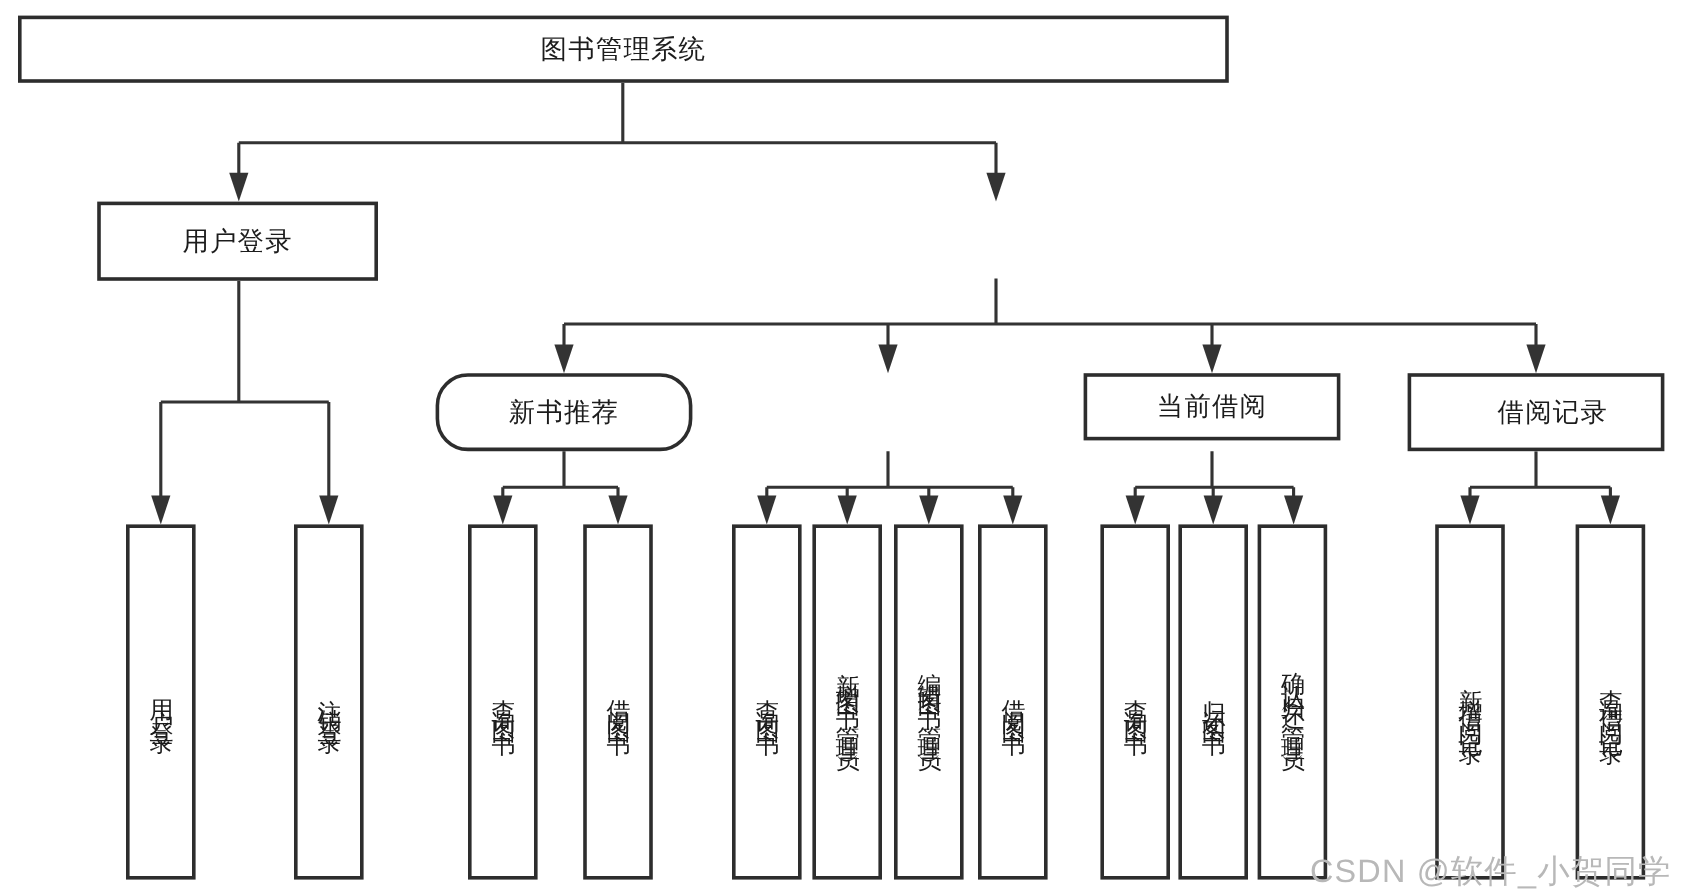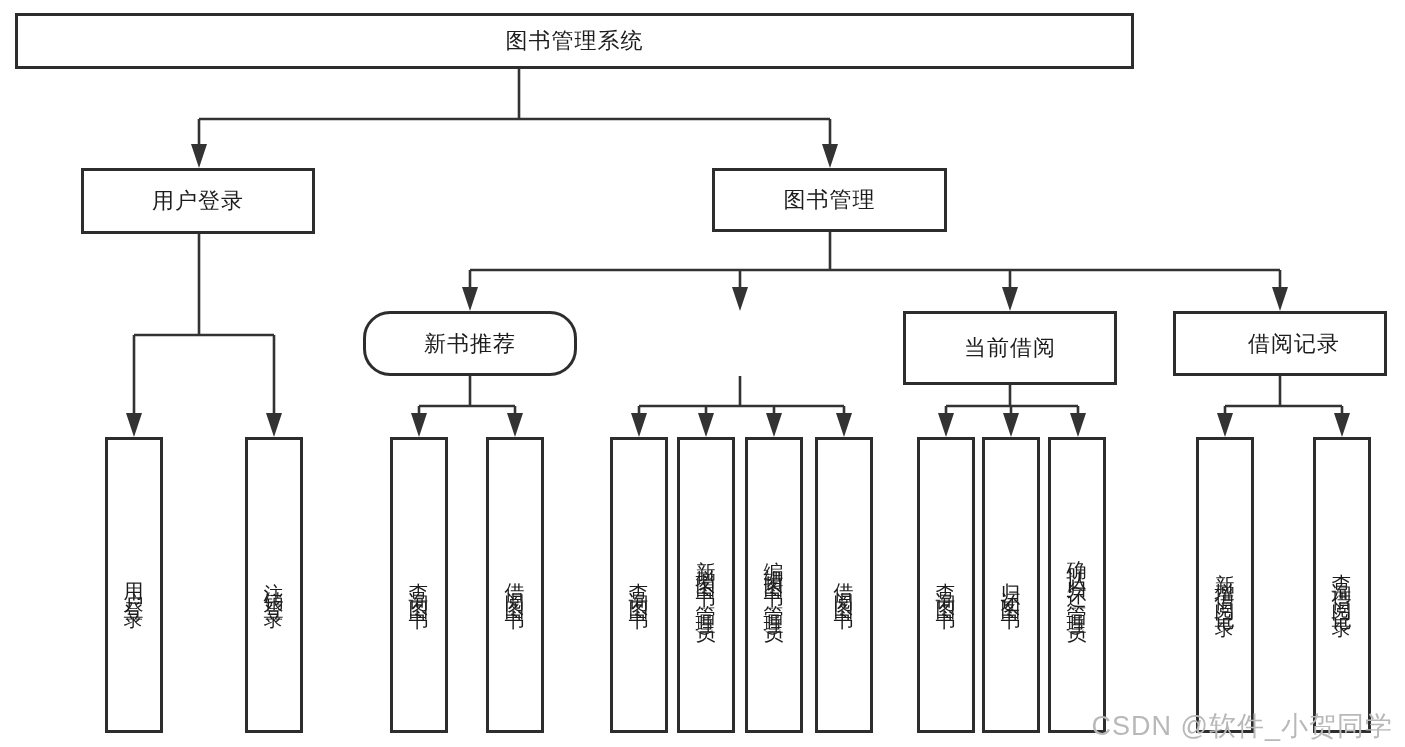--- a/index.html
+++ b/index.html
@@ -106,27 +106,26 @@
     <path d="M1010,376 V406 M946,406 H1078 M946,406 V414 M1011,406 V414 M1078,406 V414"></path>
     <polygon points="938,413 954,413 946,437"></polygon>
     <polygon points="1003,413 1019,413 1011,437"></polygon>
     <polygon points="1070,413 1086,413 1078,437"></polygon>
 
     <path d="M1280,376 V406 M1225,406 H1342 M1225,406 V414 M1342,406 V414"></path>
     <polygon points="1217,413 1233,413 1225,437"></polygon>
     <polygon points="1334,413 1350,413 1342,437"></polygon>
   </svg>
 
-  <div class="node h" style="left:15px; top:13px; width:1119px; height:56px;">图书管理系统</div>
+  <div class="node h" style="left:15px; top:13px; width:1009px; height:56px;">图书管理系统</div>
 
   <div class="node h" style="left:81px; top:168px; width:234px; height:66px;">用户登录</div>
-  <div class="node h" style="left:712px; top:168px; width:235px; height:64px;">图书管理</div>
 
   <div class="node h" style="left:363px; top:311px; width:214px; height:65px;border-radius:27px;">新书推荐</div>
-  <div class="node h" style="left:903px; top:311px; width:214px; height:74px;">当前借阅</div>
+  <div class="node h" style="left:903px; top:311px; width:214px; height:56px;">当前借阅</div>
   <div class="node h" style="left:1173px; top:311px; width:214px; height:65px;padding-left:28px;">借阅记录</div>
 
   <div class="node leaf" style="left:105px;">用户登录</div>
   <div class="node leaf" style="left:245px;">注销登录</div>
 
   <div class="node leaf" style="left:390px;">查询图书</div>
   <div class="node leaf" style="left:486px;">借阅图书</div>
 
   <div class="node leaf" style="left:610px;">查询图书</div>
   <div class="node leaf" style="left:677px;">新增图书（管理员）</div>

